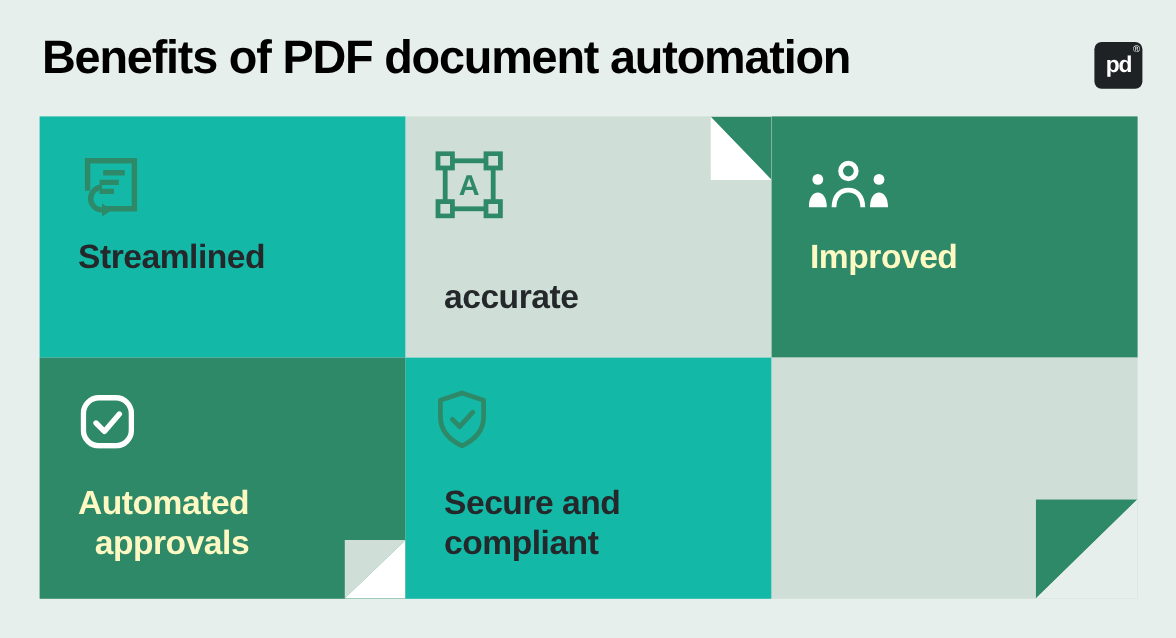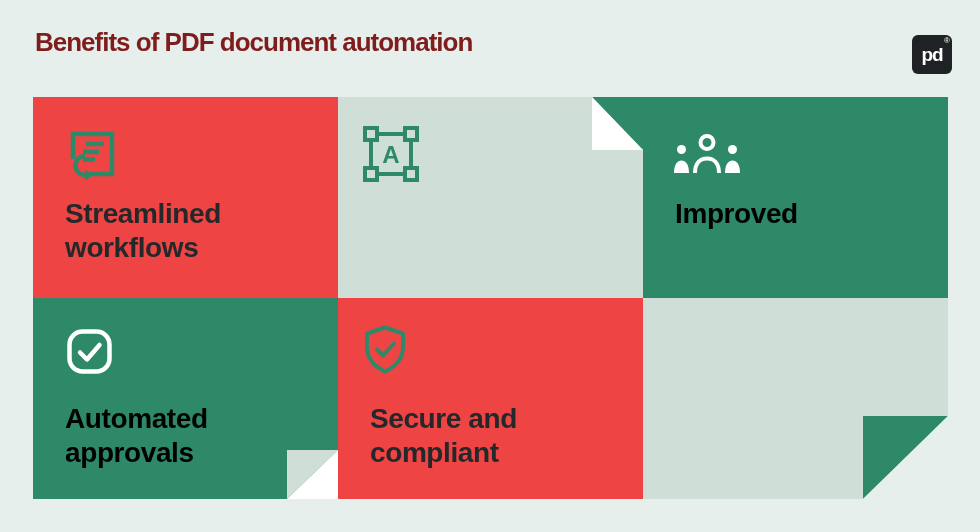--- a/index.html
+++ b/index.html
@@ -3,46 +3,46 @@
 <meta charset="utf-8">
 <style>
   html,body{margin:0;padding:0;}
   body{
     width:980px;height:532px;position:relative;overflow:hidden;
     background:#e7efec;
     font-family:"Liberation Sans",sans-serif;
   }
   .title{
     position:absolute;left:35px;top:27px;margin:0;
-    font-size:26px;font-weight:700;letter-spacing:-1px;color:#7f1d1d;
+    font-size:39px;font-weight:700;letter-spacing:-1px;color:#000000;
   }
   .logo{
     position:absolute;left:912px;top:35px;width:40px;height:39px;
     background:#1f2224;border-radius:6px;color:#fff;
     display:flex;align-items:center;justify-content:center;
     font-weight:700;font-size:19px;letter-spacing:-1px;
   }
   .logo .reg{position:absolute;top:1px;right:2px;font-size:8px;font-weight:400;letter-spacing:0;}
   .grid{position:absolute;left:33px;top:97px;width:915px;height:402px;}
   .cell{position:absolute;width:305px;height:201px;}
-  .c-white{background:#ef4444}
+  .c-white{background:#14b8a6}
   .c-sage{background:#cfdfd7}
   .c-green{background:#2e8968}
   #cell-1{left:0;top:0}
   #cell-2{left:305px;top:0}
   #cell-3{left:610px;top:0}
   #cell-4{left:0;top:201px}
   #cell-5{left:305px;top:201px}
   #cell-6{left:610px;top:201px}
   .cell h2{
     position:absolute;left:32px;top:100px;margin:0;
     font-size:28px;line-height:34px;font-weight:700;letter-spacing:-0.4px;color:#25282b;
   }
   .row2 h2{top:104px;}
-  .c-green h2{color:#000000;}
+  .c-green h2{color:#fef9c3;text-align:right;}
   .icon{position:absolute;}
   
   .flap{position:absolute;}
   .flap > div{position:absolute;inset:0;}
   #flap-top{left:559px;top:0;width:51px;height:53px;}
   #flap-top .f-green{background:#2e8968;clip-path:polygon(0 0,100% 0,100% 100%);}
   #flap-top .f-back {background:#ffffff;clip-path:polygon(0 0,100% 100%,0 100%);}
   #fold-4{right:0;bottom:0;width:51px;height:49px;}
   #fold-4 .f-sage{background:#cfdfd7;clip-path:polygon(0 0,100% 0,0 100%);}
   #fold-4 .f-under{background:#ffffff;clip-path:polygon(100% 0,100% 100%,0 100%);}
@@ -66,35 +66,35 @@
     <svg class="icon" style="left:29px;top:31px" width="56" height="56" viewBox="0 0 56 56">
       <path d="M11 31 V6 H50 V46 H26" fill="none" stroke="#2e8968" stroke-width="4.5"></path>
       <path d="M24 16 H42" stroke="#2e8968" stroke-width="4.5"></path>
       <path d="M21 24 H37" stroke="#2e8968" stroke-width="4.5"></path>
       <path d="M21 31.5 H33" stroke="#2e8968" stroke-width="4.5"></path>
       <path d="M23 28 A9.5 9.5 0 1 0 23 47" fill="none" stroke="#2e8968" stroke-width="4.5"></path>
       <path d="M23 41.5 L31.5 47 L23 52.5 Z" fill="#2e8968"></path>
     </svg>
     <h2>
       <span>Streamlined</span><br>
-      <span>workflows</span>
     </h2>
   </div>
 
   <div class="cell c-sage" id="cell-2">
     <svg class="icon" style="left:24px;top:29px" width="58" height="56" viewBox="0 0 58 56">
       <rect x="9" y="8" width="40" height="40" fill="none" stroke="#2e8968" stroke-width="4"></rect>
       <rect x="3" y="2" width="12" height="12" fill="#cfdfd7" stroke="#2e8968" stroke-width="4"></rect>
       <rect x="43" y="2" width="12" height="12" fill="#cfdfd7" stroke="#2e8968" stroke-width="4"></rect>
       <rect x="3" y="42" width="12" height="12" fill="#cfdfd7" stroke="#2e8968" stroke-width="4"></rect>
       <rect x="43" y="42" width="12" height="12" fill="#cfdfd7" stroke="#2e8968" stroke-width="4"></rect>
       <text x="29" y="36.5" text-anchor="middle" font-family="Liberation Sans, sans-serif" font-size="24" font-weight="600" fill="#2e8968">A</text>
     </svg>
     <h2>
       <br>
+      <span>accurate</span>
     </h2>
   </div>
 
   <div class="cell c-green" id="cell-3">
     <svg class="icon" style="left:31px;top:36px" width="66" height="40" viewBox="0 0 66 40">
       <circle cx="33" cy="9.5" r="6.5" fill="none" stroke="#ffffff" stroke-width="4"></circle>
       <path d="M21 40 c0 -9.5 5 -14.5 12 -14.5 c7 0 12 5 12 14.5" fill="none" stroke="#ffffff" stroke-width="4"></path>
       <circle cx="7.5" cy="16.5" r="4.5" fill="#ffffff"></circle>
       <path d="M0 40 c0 -8.5 3.5 -12.5 7.5 -12.5 c4 0 7.5 4 7.5 12.5 Z" fill="#ffffff"></path>
       <circle cx="58.5" cy="16.5" r="4.5" fill="#ffffff"></circle>

